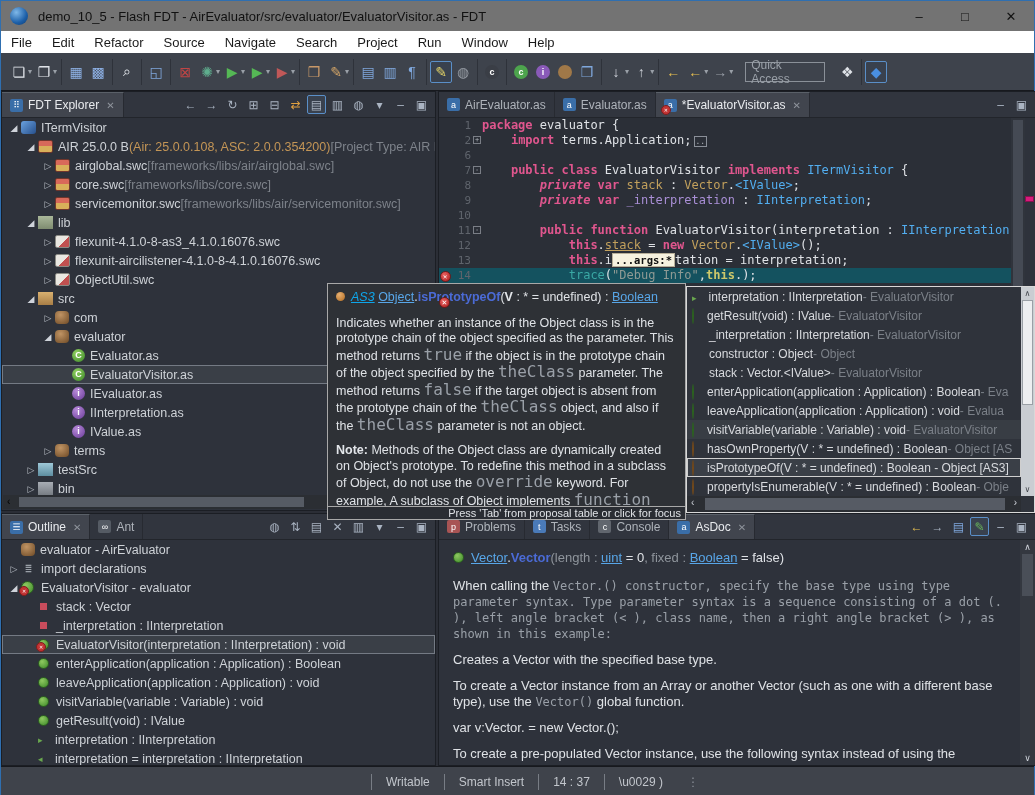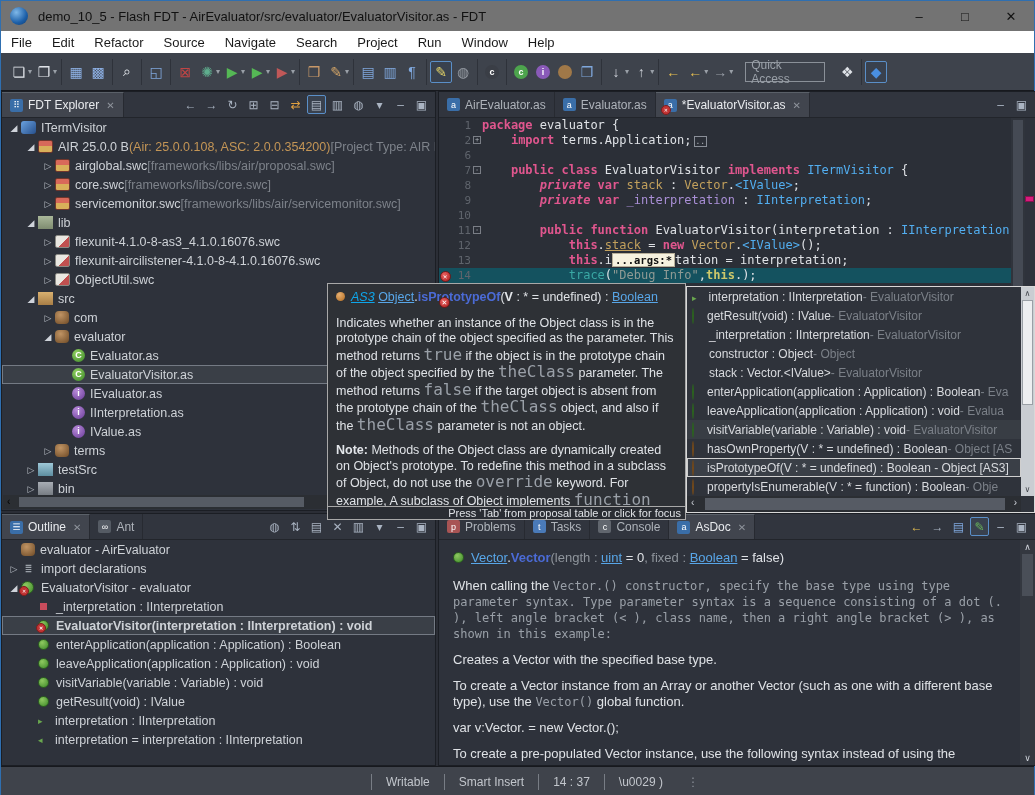--- a/index.html
+++ b/index.html
@@ -320,21 +320,21 @@
             <span class="arr exp">◢</span>
             <span class="ti ti-sdk"></span>
             <span>AIR 25.0.0 B </span>
             <span class="orange">(Air: 25.0.0.108, ASC: 2.0.0.354200) </span>
             <span class="gray">[Project Type: AIR Mob</span>
           </div>
           <div class="trow" style="padding-left: 38px;">
             <span class="arr">▷</span>
             <span class="ti ti-swc"></span>
             <span>airglobal.swc </span>
-            <span class="gray">[frameworks/libs/air/proposal.swc]</span>
+            <span class="gray">[frameworks/libs/air/airglobal.swc]</span>
           </div>
           <div class="trow" style="padding-left: 38px;">
             <span class="arr">▷</span>
             <span class="ti ti-swc"></span>
             <span>core.swc </span>
             <span class="gray">[frameworks/libs/core.swc]</span>
           </div>
           <div class="trow" style="padding-left: 38px;">
             <span class="arr">▷</span>
             <span class="ti ti-swc"></span>
@@ -486,23 +486,28 @@
             <span>import declarations</span>
           </div>
           <div class="trow" style="padding-left: 4px;">
             <span class="arr exp">◢</span>
             <span class="dot-g badge" style="width: 13px; height: 13px;"></span>
             <span>EvaluatorVisitor - evaluator</span>
           </div>
           <div class="trow" style="padding-left: 21px;">
             <span class="arr"></span>
             <span class="sq-r"></span>
+            <span>stack : Vector</span>
+          </div>
+          <div class="trow" style="padding-left: 21px;">
+            <span class="arr"></span>
+            <span class="sq-r"></span>
             <span>_interpretation : IInterpretation</span>
           </div>
-          <div class="trow sel" style="padding-left: 21px; font-weight: bold;">
+          <div class="trow sel" style="padding-left: 21px;">
             <span class="arr"></span>
             <span class="dot-g badge"></span>
             <span>EvaluatorVisitor(interpretation : IInterpretation) : void</span>
           </div>
           <div class="trow" style="padding-left: 21px;">
             <span class="arr"></span>
             <span class="dot-g"></span>
             <span>enterApplication(application : Application) : Boolean</span>
           </div>
           <div class="trow" style="padding-left: 21px;">
@@ -637,21 +642,21 @@
           <span class="picon"><span class="dot-o"></span></span>
           <span>hasOwnProperty(V : * = undefined) : Boolean</span>
           <span class="from"> - Object [AS</span>
         </div>
         <div class="prow sel">
           <span class="picon"><span class="dot-o"></span></span>
           <span>isPrototypeOf(V : * = undefined) : Boolean - Object [AS3]</span>
         </div>
         <div class="prow">
           <span class="picon"><span class="dot-o"></span></span>
-          <span>propertyIsEnumerable(V : * = function) : Boolean</span>
+          <span>propertyIsEnumerable(V : * = undefined) : Boolean</span>
           <span class="from"> - Obje</span>
         </div>
       </div>
     <div id="prop-vscroll">
       <div style="padding-top:2px;">∧</div>
       <div class="vthumb"></div>
       <div style="position:absolute;bottom:2px;left:0;right:0;">∨</div>
     </div>
     <div id="prop-hscroll">
       <span class="hs-arr" style="left:4px;">‹</span>

